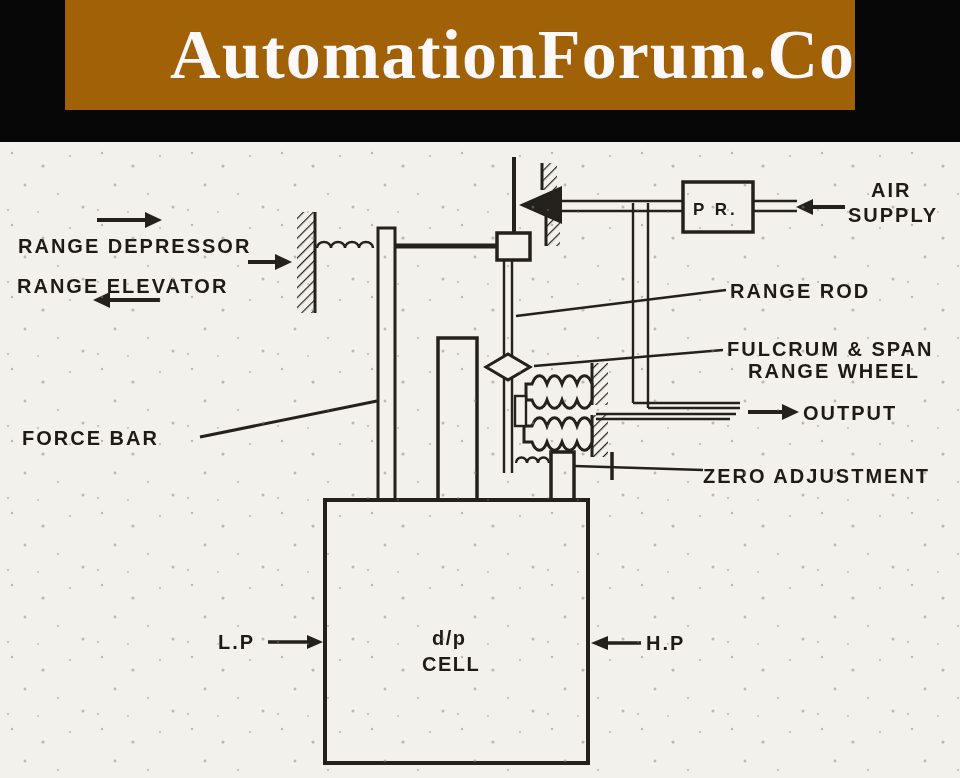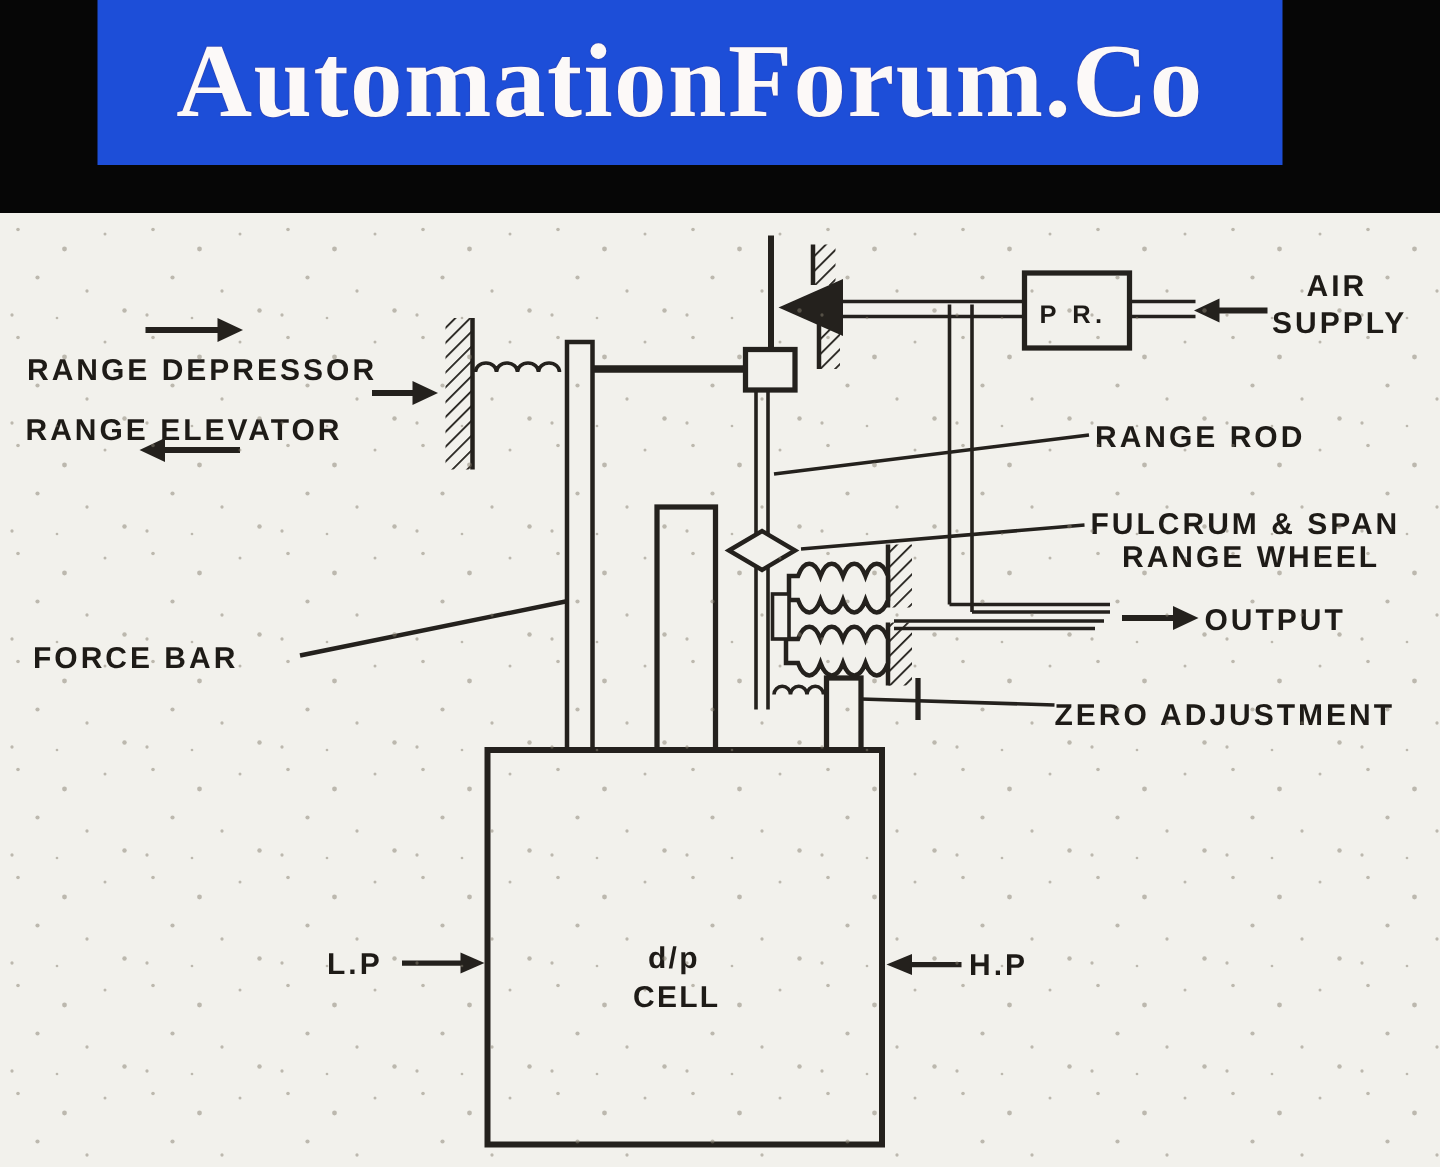--- a/index.html
+++ b/index.html
@@ -31,21 +31,21 @@
     font-family:"Liberation Sans", sans-serif;font-weight:700;
     font-size:20px;fill:#1e1b17;letter-spacing:2px;
   }
   .lbl-box{font-size:17px;letter-spacing:3px;}
   .lbl-cell{font-size:20px;letter-spacing:1.5px;}
 </style>
 </head>
 <body style="background: rgb(6, 6, 6);">
 
 <div class="header">
-  <div class="banner" style="background: #1d4ed8;">
+  <div class="banner" style="background: #a16207; justify-content: flex-end;">
     <span class="brand" style="color: rgb(252, 249, 248);">AutomationForum.Co</span>
   </div>
 </div>
 
 <div class="paper" style="background: rgb(242, 241, 236);"></div>
 
 <svg class="diagram-svg" width="960" height="778" viewBox="0 0 960 778">
   <defs>
     <pattern id="hatch" width="7" height="7" patternUnits="userSpaceOnUse" patternTransform="rotate(45)">
       <line x1="0" y1="0" x2="0" y2="7" stroke="#24211d" stroke-width="2.4"></line>

